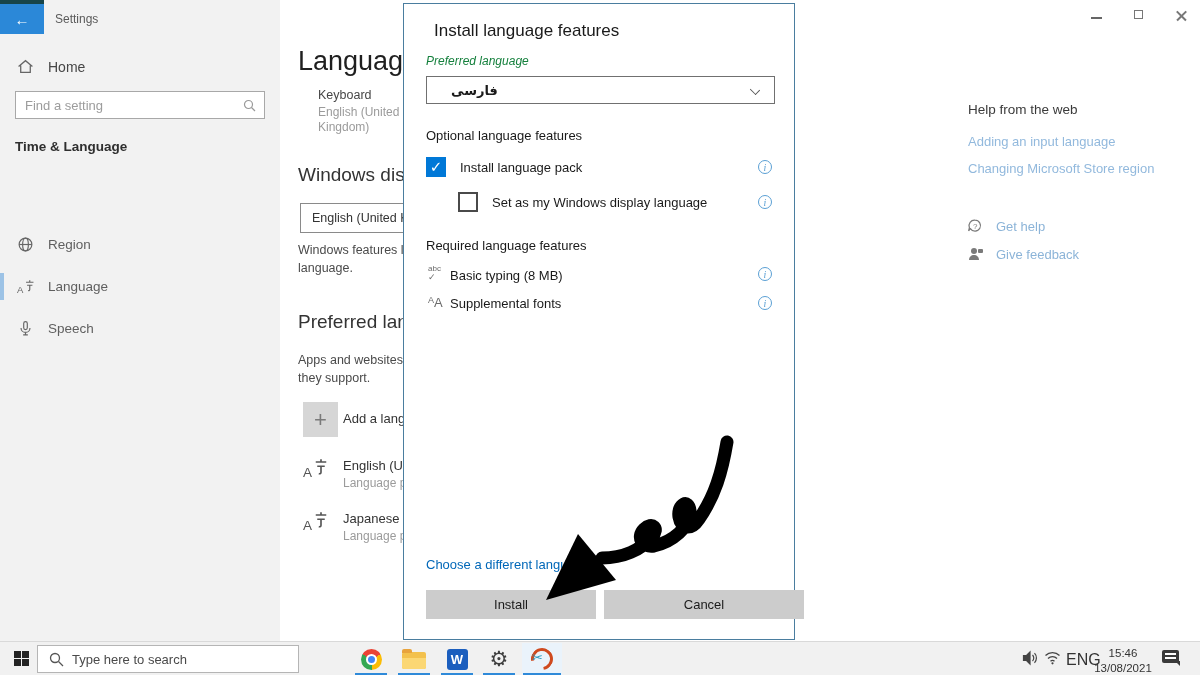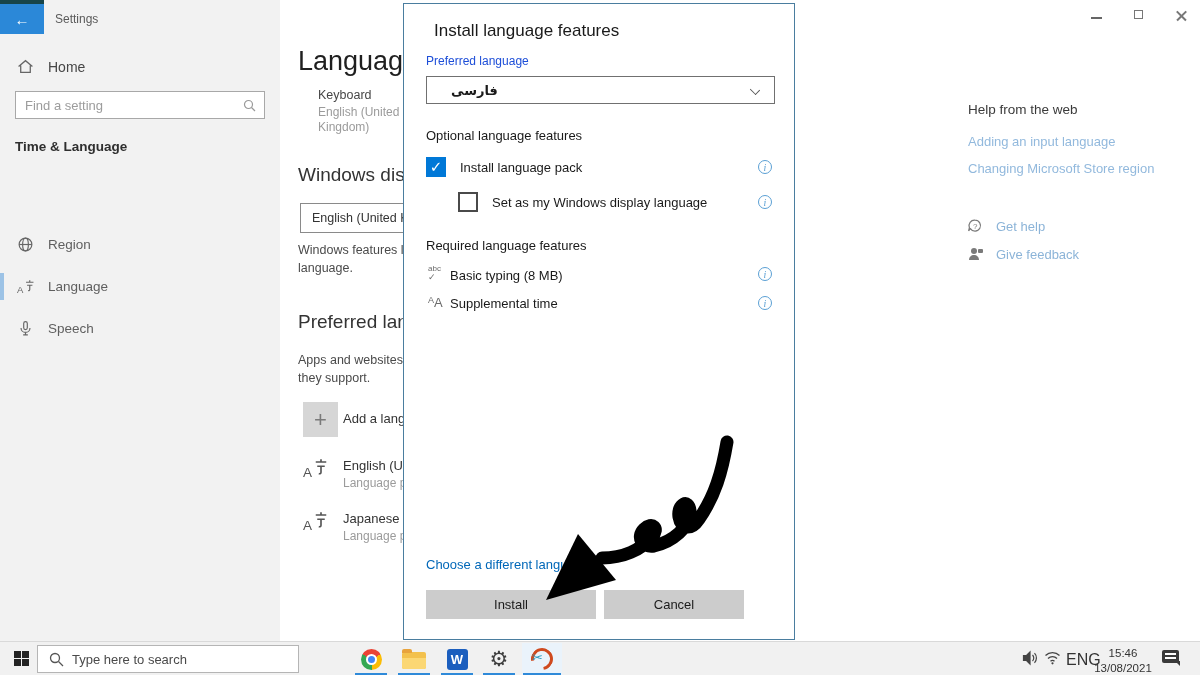--- a/index.html
+++ b/index.html
@@ -52,40 +52,40 @@
   .lang-status { font-size:12px; color:#9b9b9b; white-space:nowrap; }
 
   
   .help-heading { left:968px; top:102px; font-size:13.5px; color:#3a3a3a; }
   .help-link { font-size:13px; color:#92b9dd; }
   .help-row-label { font-size:13px; color:#8cb4d8; }
 
   
   .dialog { left:403px; top:3px; width:392px; height:637px; background:#fff; border:1px solid #4a7d9f; z-index:5; }
   .dlg-title { left:22px; top:17px; font-size:17px; color:#1a1a1a;margin-left:8px; }
-  .dlg-pref-label { left:22px; top:50px; font-size:12px; color:#1d4ed8; }
+  .dlg-pref-label { left:22px; top:50px; font-size:12px; color:#15803d;font-style:italic; }
   .dlg-select { left:22px; top:72px; width:349px; height:28px; border:1px solid #707070; background:#fff; }
   .dlg-select-value { position:absolute; left:24px; top:6px; font-size:13px; color:#1a1a1a; font-family:"DejaVu Sans",sans-serif;font-weight:bold; }
   .chev { position:absolute; right:15px; top:9px; width:8px; height:8px; border-right:1.5px solid #555;
           border-bottom:1.5px solid #555; transform:rotate(45deg) scale(1,.8); }
   .dlg-h { font-size:13px; color:#1a1a1a; }
   .cb { width:20px; height:20px; }
   .cb-checked { background:#0078d7; color:#fff; font-size:15px; line-height:20px; text-align:center; }
   .cb-empty { background:#fff; border:2px solid #4a4a4a; }
   .dlg-row-label { font-size:13px; color:#1a1a1a; white-space:nowrap; }
   .info-icon { width:14px; height:14px; border:1px solid #5a9fd4; border-radius:50%; color:#5a9fd4;
                font-size:10px; font-style:italic; font-family:"Liberation Serif",serif;
                display:flex; align-items:center; justify-content:center; }
   .feat-icon { color:#6b6b6b; line-height:8px; }
   .feat-icon .t { display:block; font-size:8px; } .feat-icon .b { display:block; font-size:9px; }
   .fonts-icon { color:#6b6b6b; font-size:13px; } .fonts-icon .small { font-size:9px; vertical-align:4px; }
   .dlg-link { left:22px; top:553px; font-size:13px; color:#0067b8; }
   .dlg-btn { top:586px; height:29px; background:#cccccc; font-size:13px; color:#1a1a1a;
              display:flex; align-items:center; justify-content:center; }
-  .btn-install { left:22px; width:170px; } .btn-cancel { left:200px; width:140px; }
+  .btn-install { left:22px; width:170px; } .btn-cancel { left:200px; width:200px; }
 
   
   .arrow-svg { left:540px; top:432px; z-index:10; }
 
   
   .taskbar { left:0; top:641px; width:1200px; height:34px; background:#f1f1f1; border-top:1px solid #d9d9d9; z-index:8; }
   .win-logo { position:absolute; left:14px; top:9px; width:15px; height:15px; display:grid;
               grid-template-columns:7px 7px; grid-template-rows:7px 7px; gap:1px; }
   .win-logo i { background:#222; }
   .tb-search { position:absolute; left:37px; top:3px; width:262px; height:28px; background:#fff; border:1px solid #b5b5b5; }
@@ -254,21 +254,21 @@
     <span class="abs info-icon" style="left:354px;top:191px;">i</span>
 
     <div class="abs dlg-h" style="left:22px;top:234px;">Required language features</div>
     <span class="abs feat-icon" style="left:24px;top:261px;">
         <span class="t">abc</span>
         <span class="b">✓</span>
       </span>
     <span class="abs dlg-row-label" style="left:46px;top:264px;">Basic typing (8 MB)</span>
     <span class="abs info-icon" style="left:354px;top:263px;">i</span>
     <span class="abs fonts-icon" style="left:24px;top:291px;"><span class="small">A</span><span>A</span></span>
-    <span class="abs dlg-row-label" style="left:46px;top:292px;">Supplemental time</span>
+    <span class="abs dlg-row-label" style="left:46px;top:292px;">Supplemental fonts</span>
     <span class="abs info-icon" style="left:354px;top:292px;">i</span>
 
     <a class="abs dlg-link">Choose a different language</a>
     <div class="abs dlg-btn btn-install">Install</div>
     <div class="abs dlg-btn btn-cancel">Cancel</div>
   </div>
 
   <svg class="abs arrow-svg" width="200" height="185" viewBox="0 0 200 185">
     <path d="M187,10 C182,40 175,64 159,87 C151,99 141,97 139,85 C137,72 149,66 150,79 C151,95 132,110 114,114 C102,116 96,105 104,97 C112,89 120,96 112,105 C101,118 83,126 62,126" fill="none" stroke="#000" stroke-width="13" stroke-linecap="round" stroke-linejoin="round"></path>
     <polygon points="6,168 38,102 76,148" fill="#000"></polygon>

